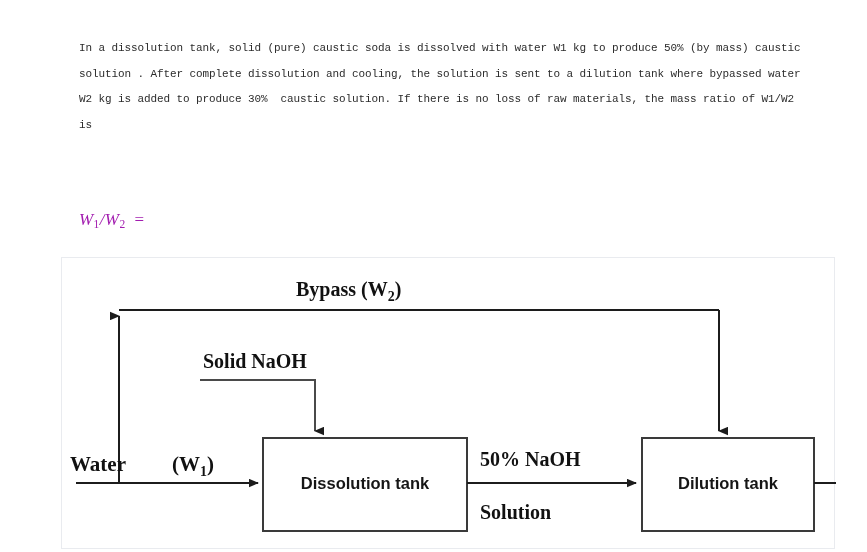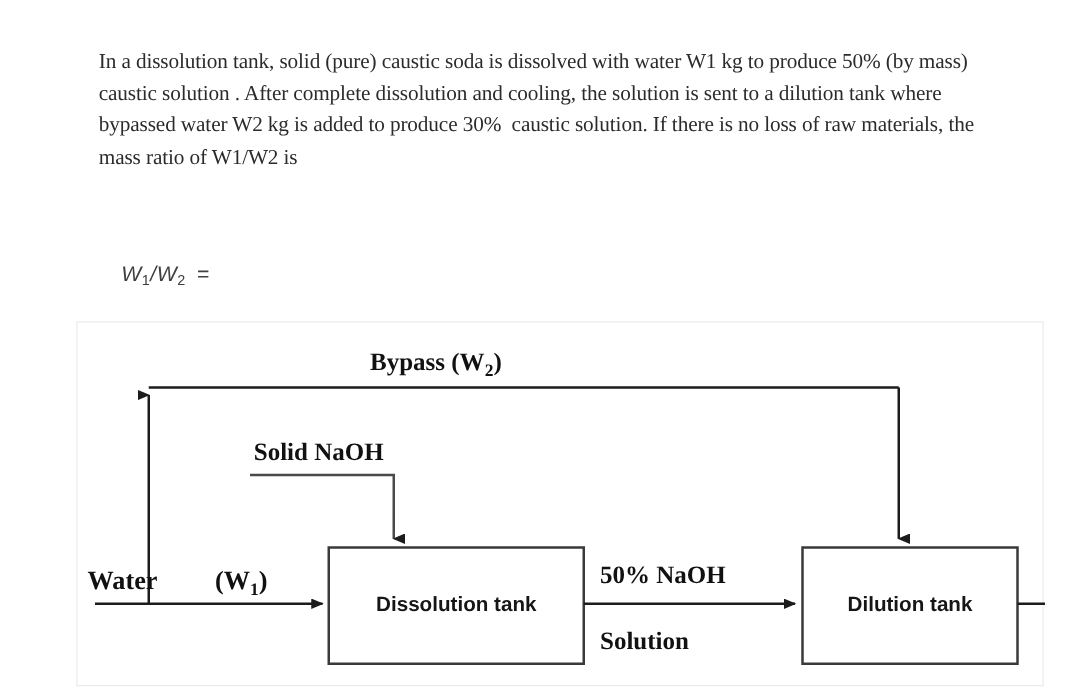--- a/index.html
+++ b/index.html
@@ -15,39 +15,38 @@
     font-family: "Liberation Sans", sans-serif;
     color: #1a1a1a;
   }
 
   
   #question-text {
     position: absolute;
     left: 79px;
     top: 36px;
     width: 722px;
-    font-family: Liberation Serif, serif;
-    font-size: 17px;
+    font-family: Liberation Mono, monospace;
+    font-size: 11px;
     line-height: 25.6px;
     color: #2b2b2b;
     letter-spacing: -0.1px;
     white-space: pre-wrap;
   }
 
   
   #answer-formula {
     position: absolute;
     left: 79px;
     top: 210px;
-    font-family: Liberation Sans, sans-serif;
+    font-family: Liberation Serif, serif;
     font-style: italic;
     font-size: 17px;
-    color: #404040;
+    color: #a21caf;
     letter-spacing: 0.4px;
-    margin-left: 18px;
   }
   #answer-formula .sub {
     font-size: 11.5px;
     vertical-align: -0.28em;
     font-style: normal;
   }
   #answer-formula .eq {
     font-style: normal;
     margin-left: 9px;
   }

